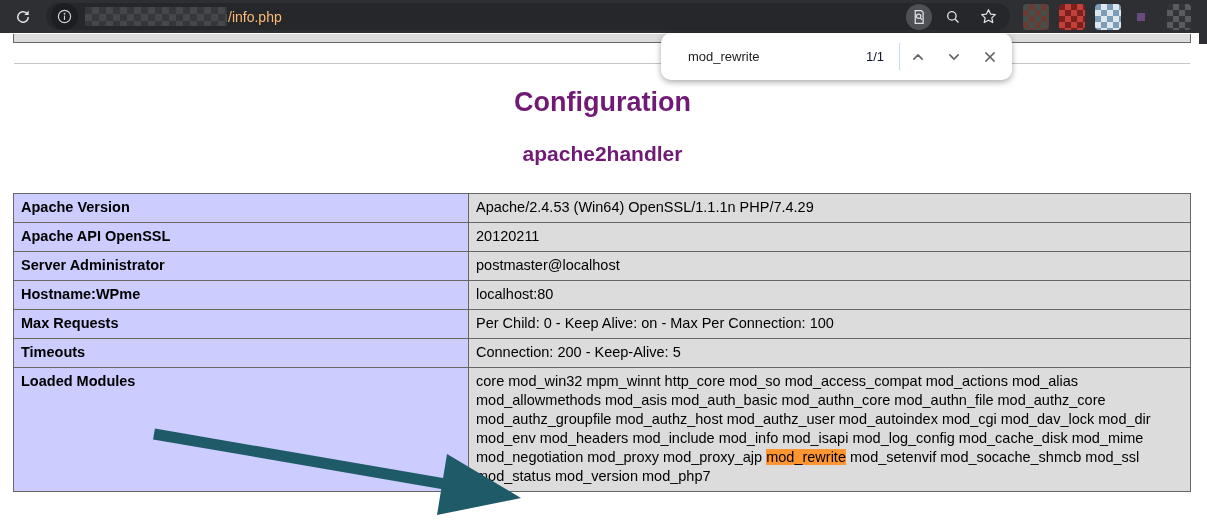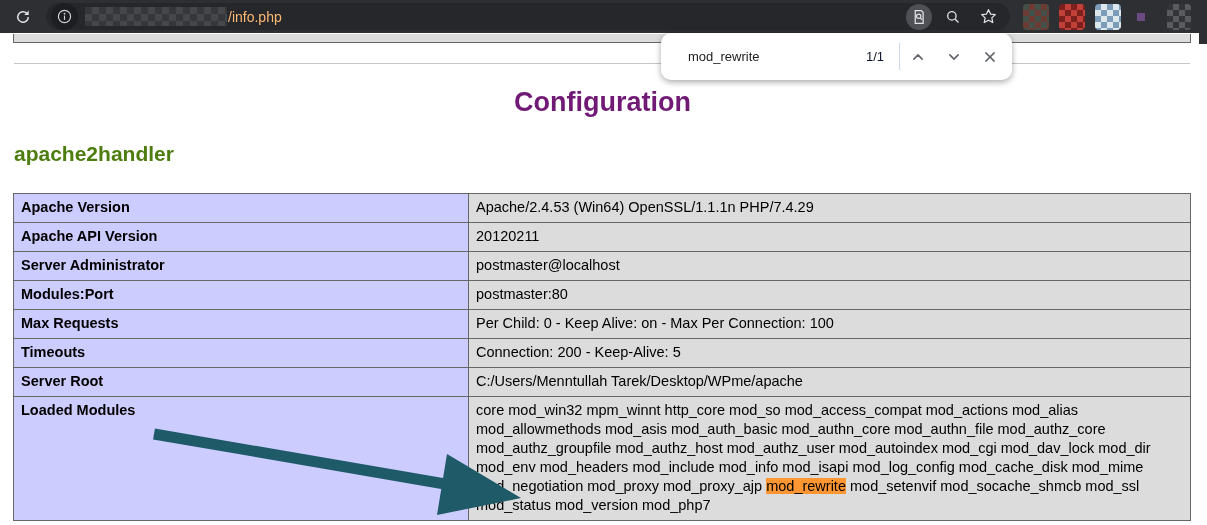--- a/index.html
+++ b/index.html
@@ -40,21 +40,21 @@
   .find-count{font-size:13px;color:#0f172a;margin-right:15px;}
   .find-divider{width:1px;height:27px;background:#c9d9f0;}
   .find-btn{width:36px;height:36px;display:flex;align-items:center;justify-content:center;color:#5f6368;border-radius:50%;}
   .find-btn:last-child{margin-right:4px;}
 
   
   .scroll-remnant{position:absolute;left:13px;top:34px;width:1178px;height:9px;background:var(--value-bg);
     border:1px solid var(--table-border);border-top:none;}
   .thin-rule{position:absolute;left:14px;top:63px;width:1176px;height:1px;background:#c6c6c6;}
   .h1{position:absolute;left:14px;top:87px;width:1177px;text-align:center;font-size:27px;font-weight:bold;color:#701a75;}
-  .h2{position:absolute;left:14px;top:142px;width:1177px;font-size:21px;font-weight:bold;color:#4d7c0f;}
+  .h2{position:absolute;left:14px;top:142px;width:1177px;text-align:center;font-size:21px;font-weight:bold;color:#701a75;}
 
   .cfg-table{position:absolute;left:13px;top:193px;width:1178px;border-collapse:collapse;table-layout:fixed;}
   .cfg-table td{border:1px solid var(--table-border);font-size:14.5px;line-height:19px;
     padding:4px 7px 5px 7px;vertical-align:top;color:#000;}
   .cfg-table td.cell-label{background:var(--label-bg);font-weight:bold;width:455px;}
   .cfg-table td.cell-value{background:var(--value-bg);}
   .hl{background:var(--find-highlight);color:#000;}
 
   
   .arrow-layer{position:absolute;left:0;top:0;width:1207px;height:525px;z-index:40;pointer-events:none;}
@@ -136,42 +136,38 @@
 <div class="h1">Configuration</div>
 <div class="h2">apache2handler</div>
 
 <table class="cfg-table">
   <tbody>
     <tr>
     <td class="cell-label">Apache Version</td>
     <td class="cell-value">Apache/2.4.53 (Win64) OpenSSL/1.1.1n PHP/7.4.29</td>
   </tr>
       <tr>
-    <td class="cell-label">Apache API Version</td>
+    <td class="cell-label">Apache API OpenSSL</td>
     <td class="cell-value">20120211</td>
   </tr>
       <tr>
     <td class="cell-label">Server Administrator</td>
     <td class="cell-value">postmaster@localhost</td>
   </tr>
       <tr>
-    <td class="cell-label">Modules:Port</td>
-    <td class="cell-value">postmaster:80</td>
+    <td class="cell-label">Hostname:WPme</td>
+    <td class="cell-value">localhost:80</td>
   </tr>
       <tr>
     <td class="cell-label">Max Requests</td>
     <td class="cell-value">Per Child: 0 - Keep Alive: on - Max Per Connection: 100</td>
   </tr>
       <tr>
     <td class="cell-label">Timeouts</td>
     <td class="cell-value">Connection: 200 - Keep-Alive: 5</td>
-  </tr>
-      <tr>
-    <td class="cell-label">Server Root</td>
-    <td class="cell-value">C:/Users/Menntullah Tarek/Desktop/WPme/apache</td>
   </tr>
       <tr id="loaded-modules-row">
       <td class="cell-label">Loaded Modules</td>
       <td class="cell-value"><span>core mod_win32 mpm_winnt http_core mod_so mod_access_compat mod_actions mod_alias mod_allowmethods mod_asis mod_auth_basic mod_authn_core mod_authn_file mod_authz_core mod_authz_groupfile mod_authz_host mod_authz_user mod_autoindex mod_cgi mod_dav_lock mod_dir mod_env mod_headers mod_include mod_info mod_isapi mod_log_config mod_cache_disk mod_mime mod_negotiation mod_proxy mod_proxy_ajp </span><span class="hl">mod_rewrite</span><span> mod_setenvif mod_socache_shmcb mod_ssl mod_status mod_version mod_php7</span></td>
     </tr>
   </tbody>
 </table>
 
 <svg class="arrow-layer" viewBox="0 0 1207 525">
   <line x1="154" y1="434" x2="445" y2="484" stroke="var(--annotation-arrow)" stroke-width="11"></line>

